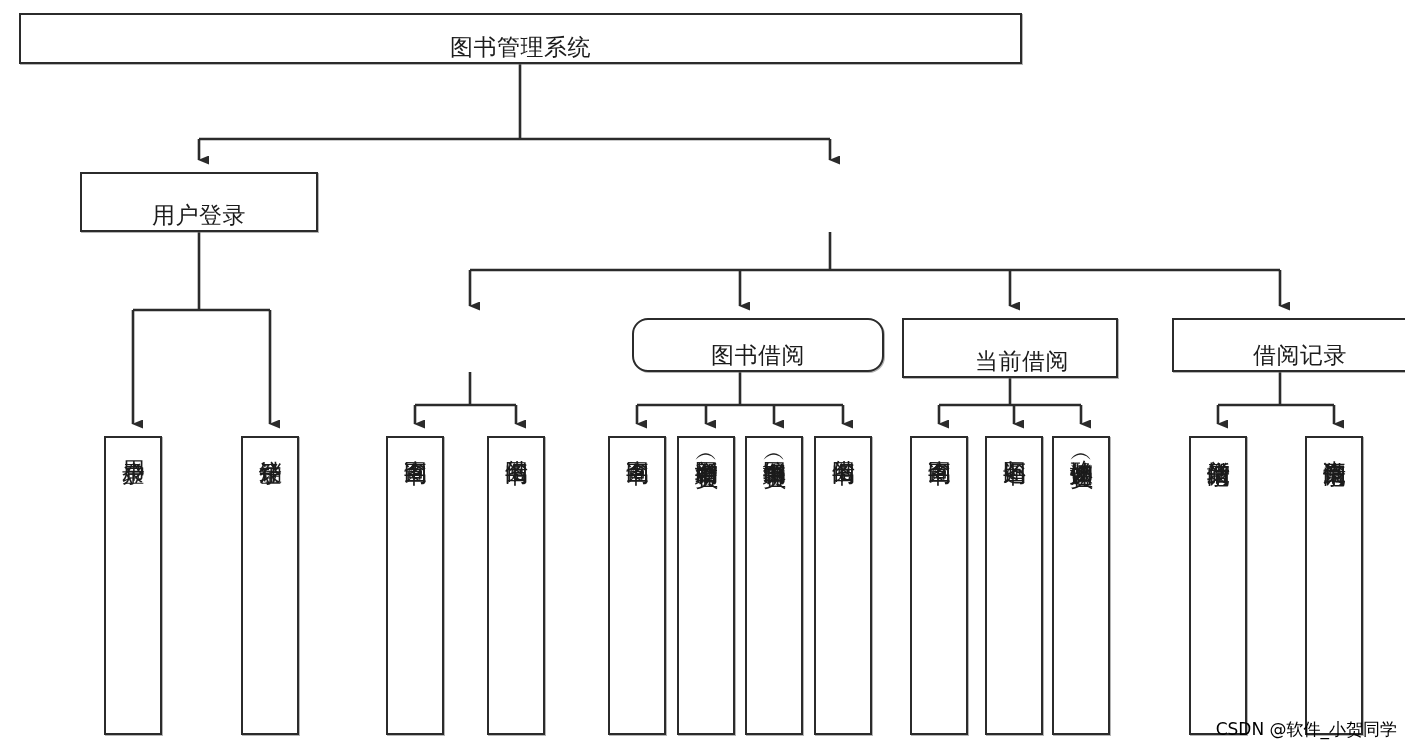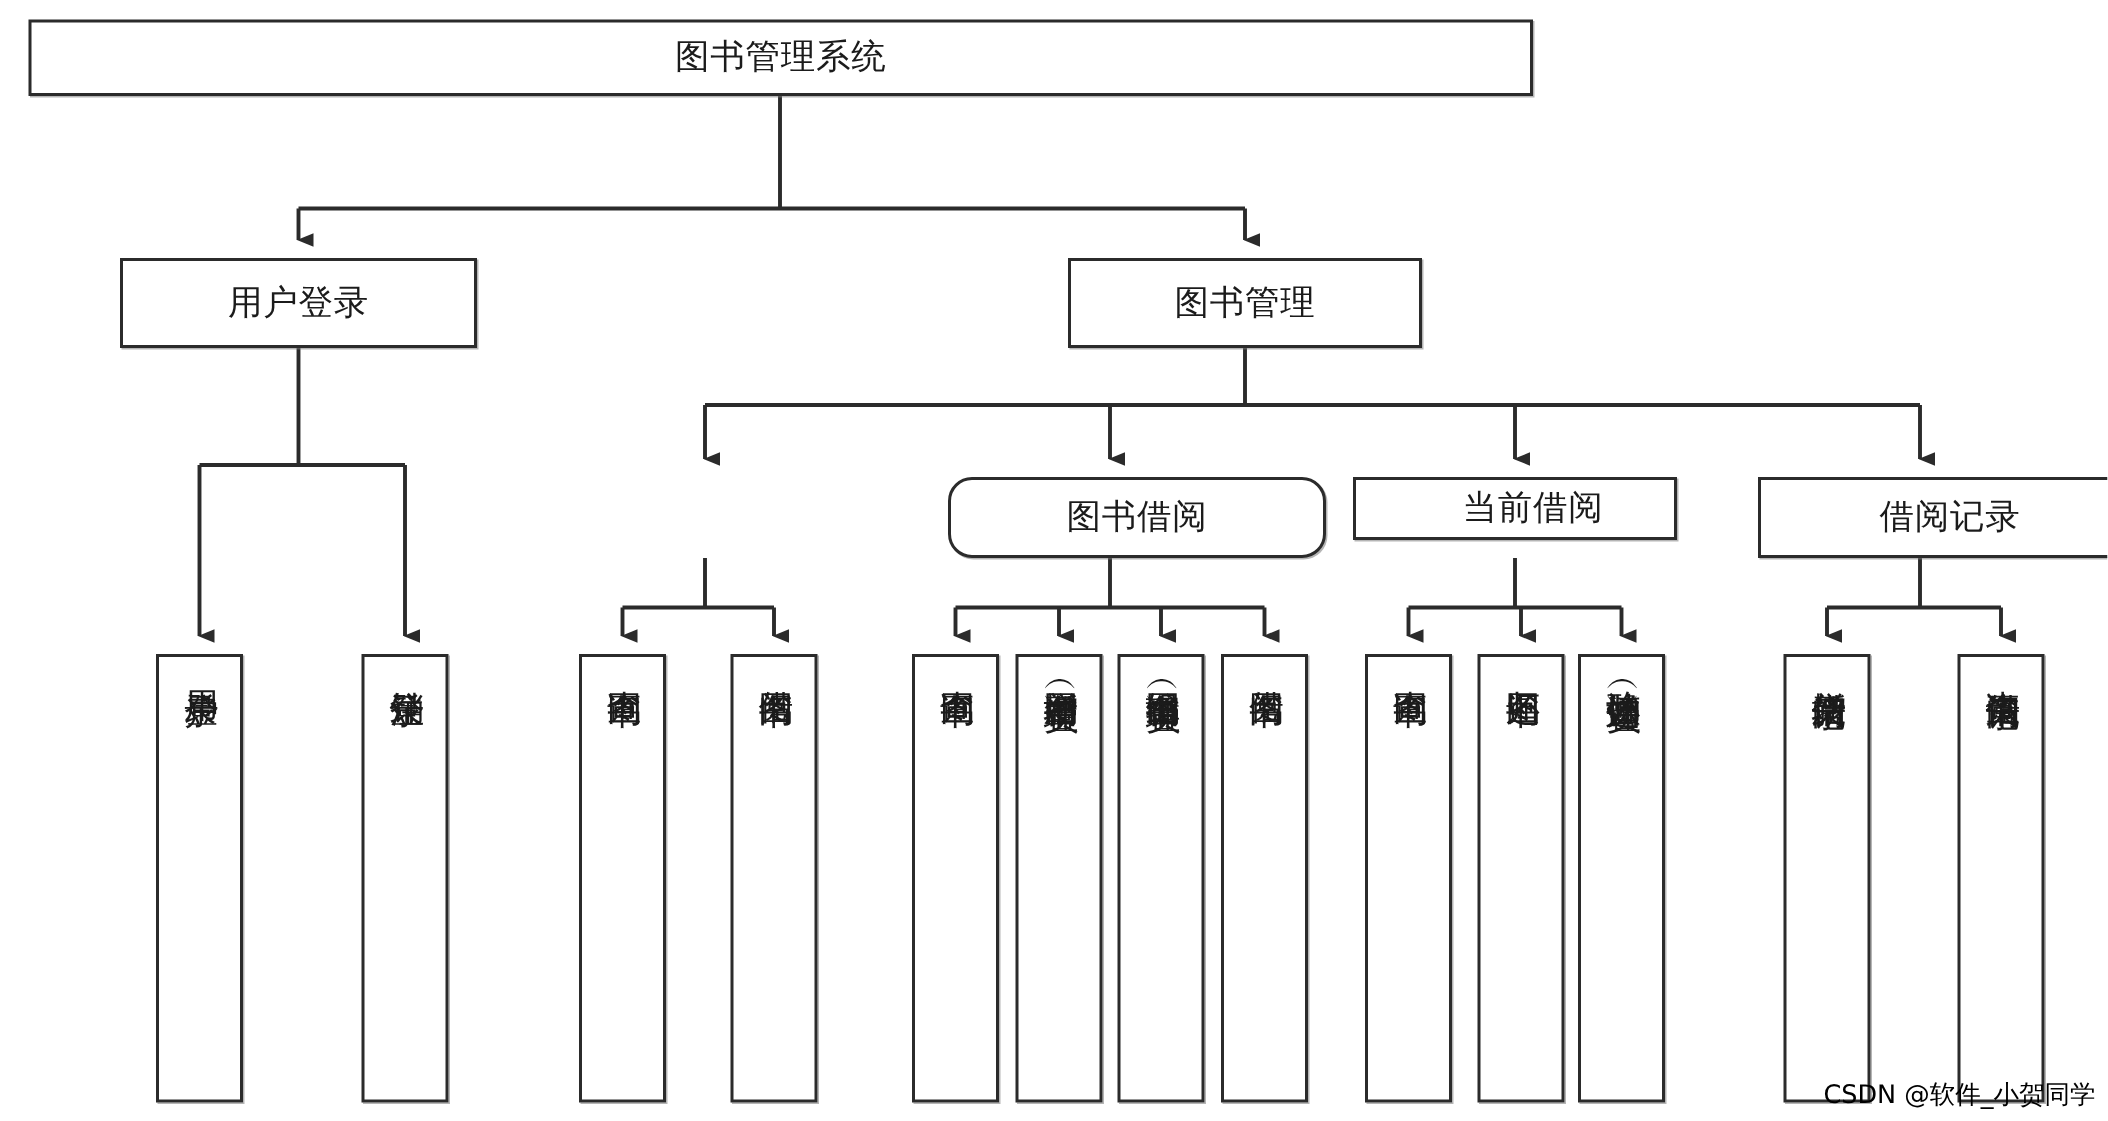--- a/index.html
+++ b/index.html
@@ -25,21 +25,21 @@
     width: 1405px;
     height: 747px;
     pointer-events: none;
   }
   .node {
     position: absolute;
     box-sizing: border-box;
     border: 2px solid #2b2b2b;
     background: #ffffff;
     display: flex;
-    align-items: center;
+    align-items: flex-end;
     justify-content: center;
     color: #1b1b1b;
     box-shadow: 1px 1px 0 rgba(120,120,120,0.55);
   }
   .node .label {
     display: block;
     text-align: center;
     line-height: 1.25;
     letter-spacing: 0.5px;
   }
@@ -130,28 +130,25 @@
     </g>
   </svg>
 
   <div class="node root h" style="left:19px;top:13px;width:1003px;height:51px;">
     <span class="label">图书管理系统</span>
   </div>
 
   <div class="node h" style="left:80px;top:172px;width:238px;height:60px;">
     <span class="label">用户登录</span>
   </div>
-  <div class="node h" style="left:712px;top:172px;width:236px;height:60px;">
-    <span class="label">图书管理</span>
-  </div>
 
   <div class="node h" style="left:632px;top:318px;width:252px;height:54px;border-radius:16px;">
     <span class="label">图书借阅</span>
   </div>
-  <div class="node h" style="left:902px;top:318px;width:216px;height:42px;padding-left:24px;">
+  <div class="node h" style="left:902px;top:318px;width:216px;height:60px;padding-left:24px;">
     <span class="label">当前借阅</span>
   </div>
   <div class="node h" style="left:1172px;top:318px;width:256px;height:54px;">
     <span class="label">借阅记录</span>
   </div>
 
   <div class="node v" style="left:104px;top:436px;width:58px;height:299px;">
     <span class="label">用户登录</span>
   </div>
   <div class="node v" style="left:241px;top:436px;width:58px;height:299px;">

